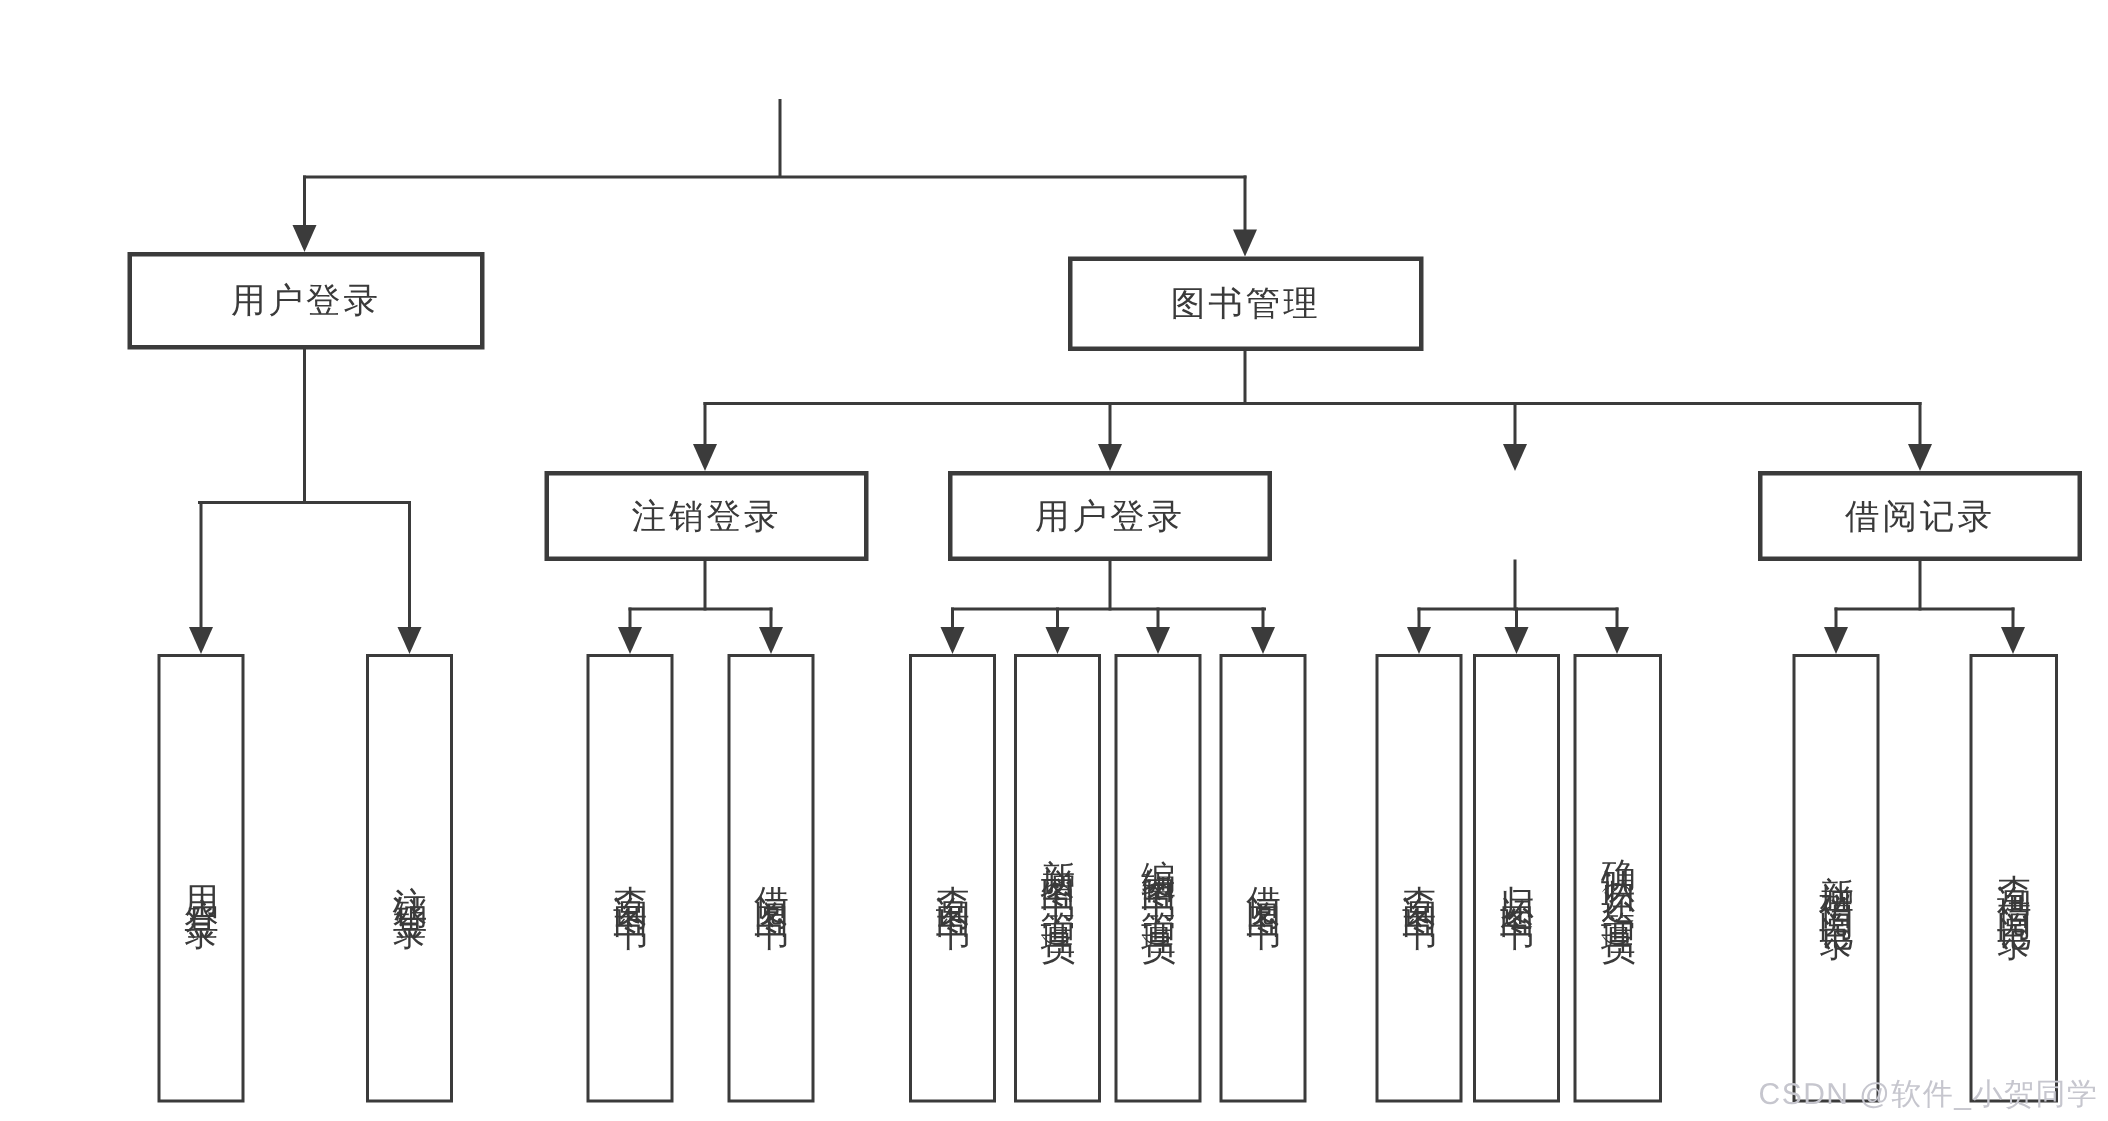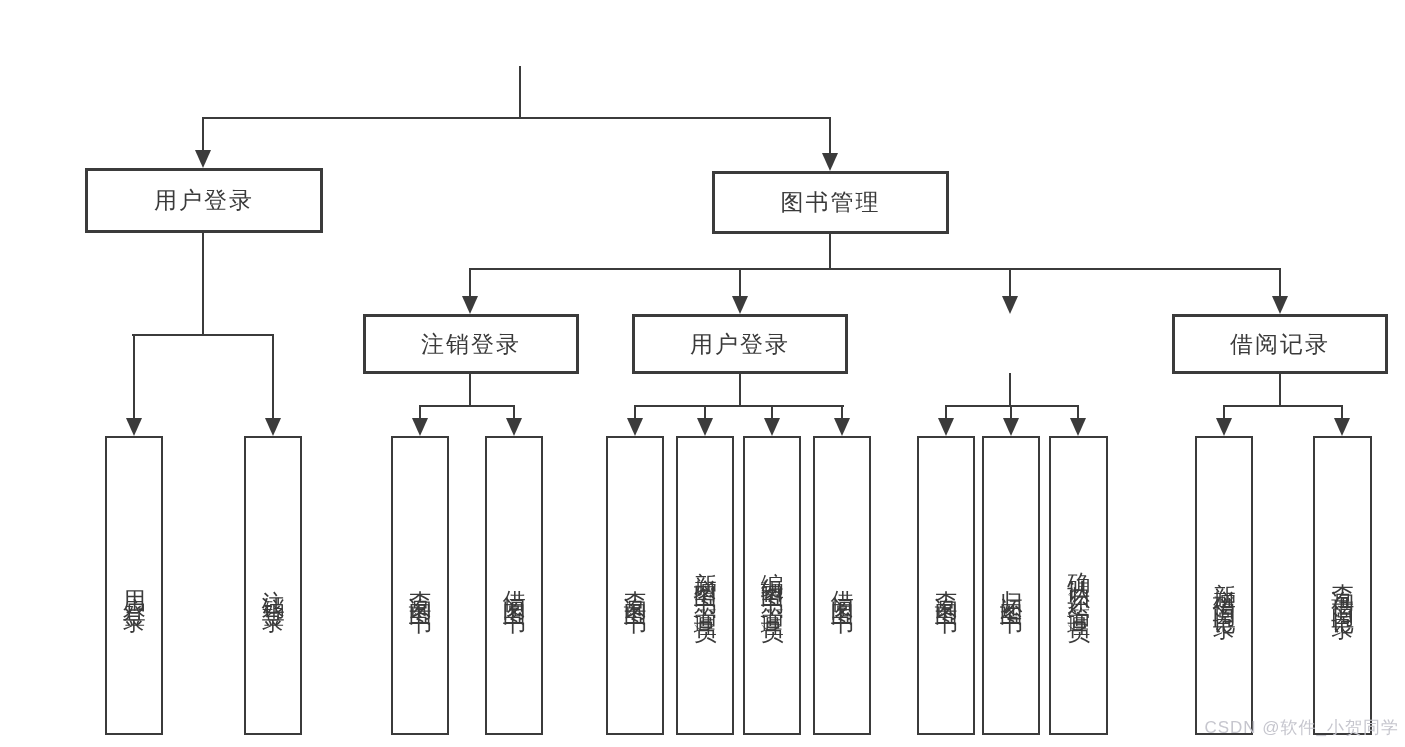--- a/index.html
+++ b/index.html
@@ -47,21 +47,21 @@
     width: 0;
     height: 0;
     border-left: 8px solid transparent;
     border-right: 8px solid transparent;
     border-top: 18px solid #3b3b3b;
   }
   #watermark {
     position: absolute;
     top: 716px;
     right: 6px;
-    font-size: 17px;
+    font-size: 20px;
     letter-spacing: 1px;
     color: #c6c6ce;
     z-index: 5;
     white-space: nowrap;
   }
 </style>
 </head>
 <body>
 
 <div id="canvas">

